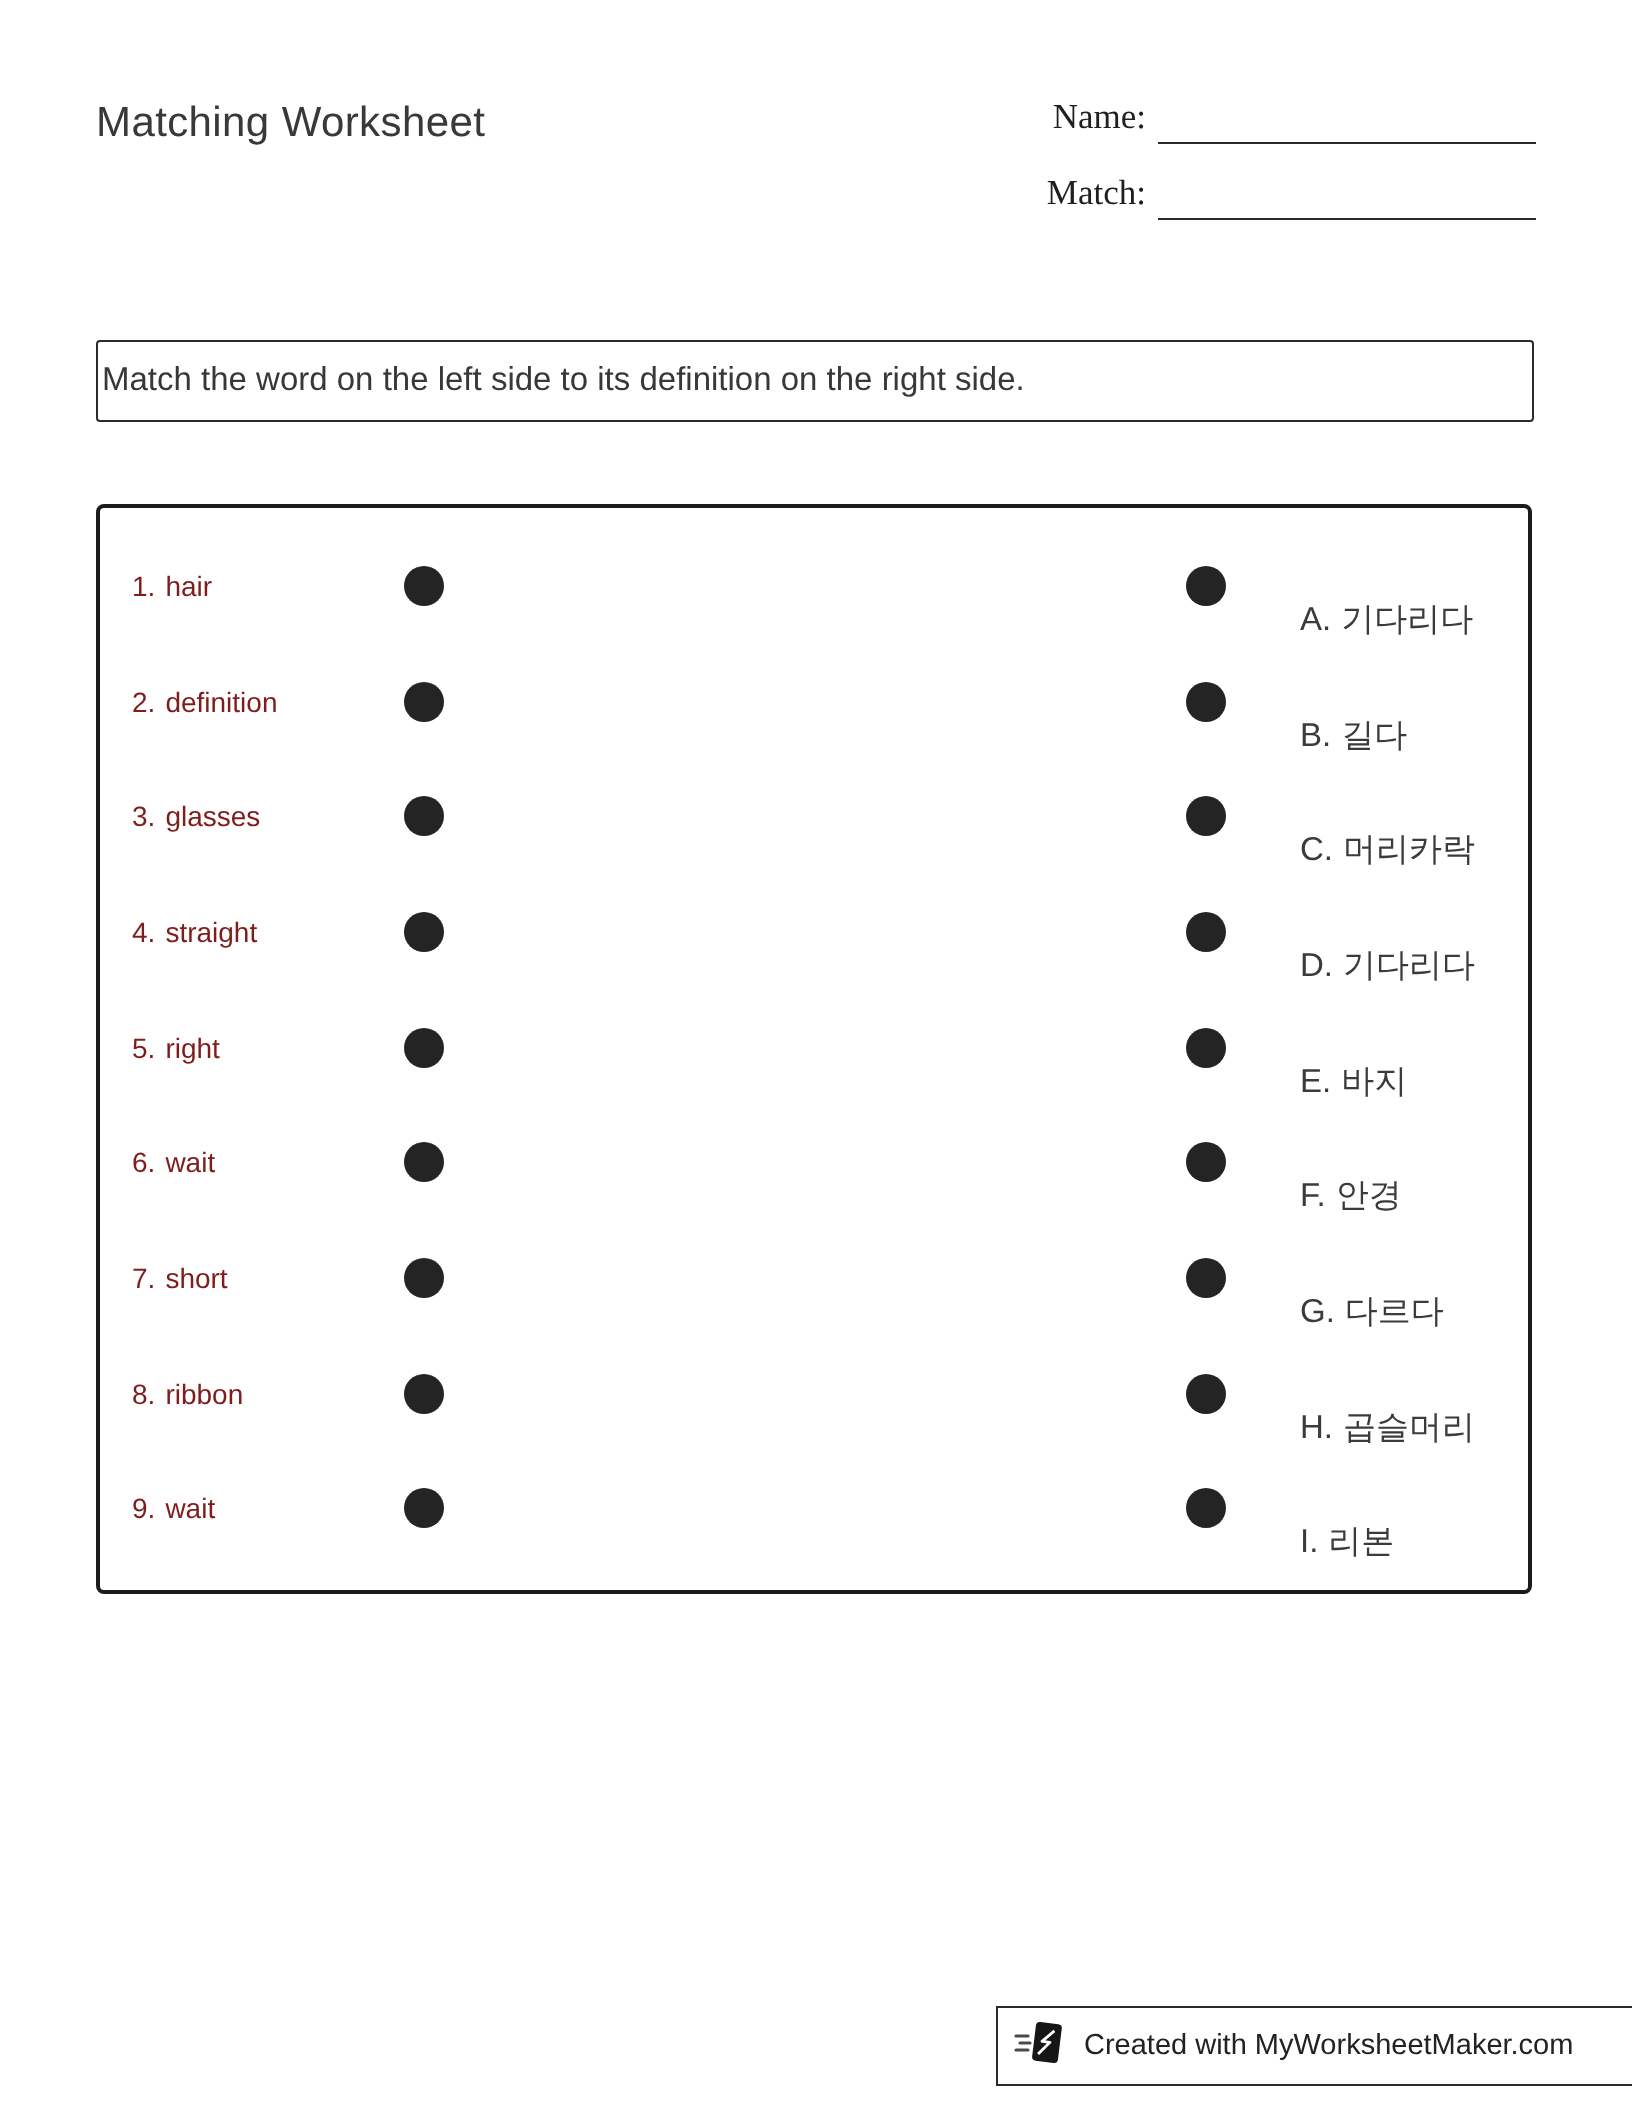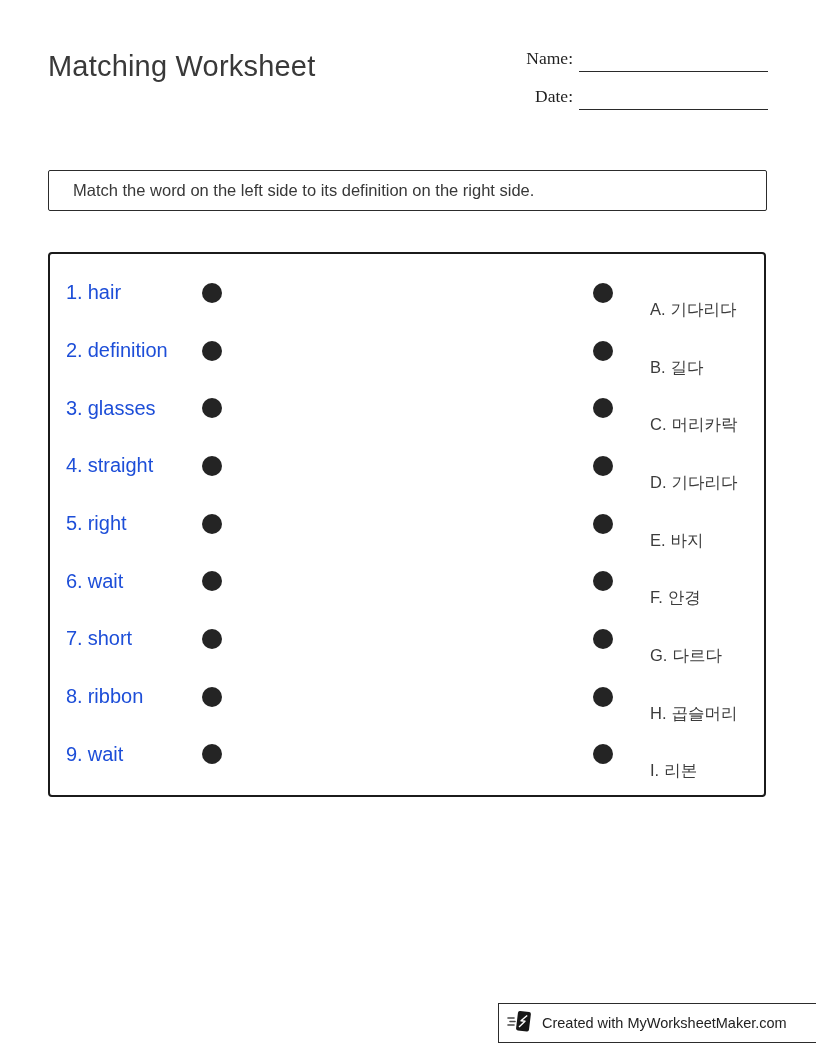--- a/index.html
+++ b/index.html
@@ -7,21 +7,21 @@
   body {
     width: 816px; height: 1056px;
     position: relative;
     font-family: "Liberation Sans", "DejaVu Sans", sans-serif;
     color: #3b3b3b;
     overflow: hidden;
   }
 
   .page-title {
     position: absolute; left: 48px; top: 50px;
-    font-size: 29px; font-weight: 400; color: #393939;
+    font-size: 21px; font-weight: 400; color: #393939;
     letter-spacing: 0.2px;
   }
 
   .fields {
     position: absolute; left: 519px; top: 48px; width: 249px;
   }
   .field-row {
     display: flex; align-items: flex-start; height: 30px; margin-bottom: 8px;
   }
   .field-label {
@@ -30,34 +30,34 @@
     width: 54px; text-align: right; padding-bottom: 3px;
   }
   .field-line {
     flex: 1; margin-left: 6px; height: 24px;
     border-bottom: 1.5px solid #2a2a2a;
   }
 
   .instruction-box {
     position: absolute; left: 48px; top: 170px; width: 719px; height: 41px;
     border: 1.5px solid #2c2c2c; border-radius: 2px;
-    display: flex; align-items: center; padding-left: 24px;
+    display: flex; align-items: center; padding-left: 2px;
     font-size: 16.5px; color: #383838;
   }
 
   .match-box {
     position: absolute; left: 48px; top: 252px; width: 718px; height: 545px;
     border: 2px solid #1b1b1b; border-radius: 4px;
     padding: 10px 16px 0 16px;
   }
   .match-row {
     height: 57.7px; display: flex; align-items: center;
   }
   .word-cell {
-    width: 136px; font-size: 20px; color: #1d4ed8; white-space: nowrap;
+    width: 136px; font-size: 14px; color: #7f1d1d; white-space: nowrap;
   }
   .def-cell {
     width: 98px; margin-left: 37px; font-size: 16.5px; color: #3b3b3b; white-space: nowrap; margin-top: 34px;
   }
   .num, .letter { margin-right: 5px; }
   .dot {
     width: 20px; height: 20px; border-radius: 50%;
     background: #242424; flex: none; display: inline-block;
   }
   .dot-right { margin-left: auto; }
@@ -75,21 +75,21 @@
 <body>
 
 <h1 class="page-title">Matching Worksheet</h1>
 
 <div class="fields">
   <div class="field-row">
     <span class="field-label">Name:</span>
     <span class="field-line"></span>
   </div>
   <div class="field-row">
-    <span class="field-label">Date:</span>
+    <span class="field-label">Match:</span>
     <span class="field-line"></span>
   </div>
 </div>
 
 <div class="instruction-box">
   <span>Match the word on the left side to its definition on the right side.</span>
 </div>
 
 <div class="match-box">
 

